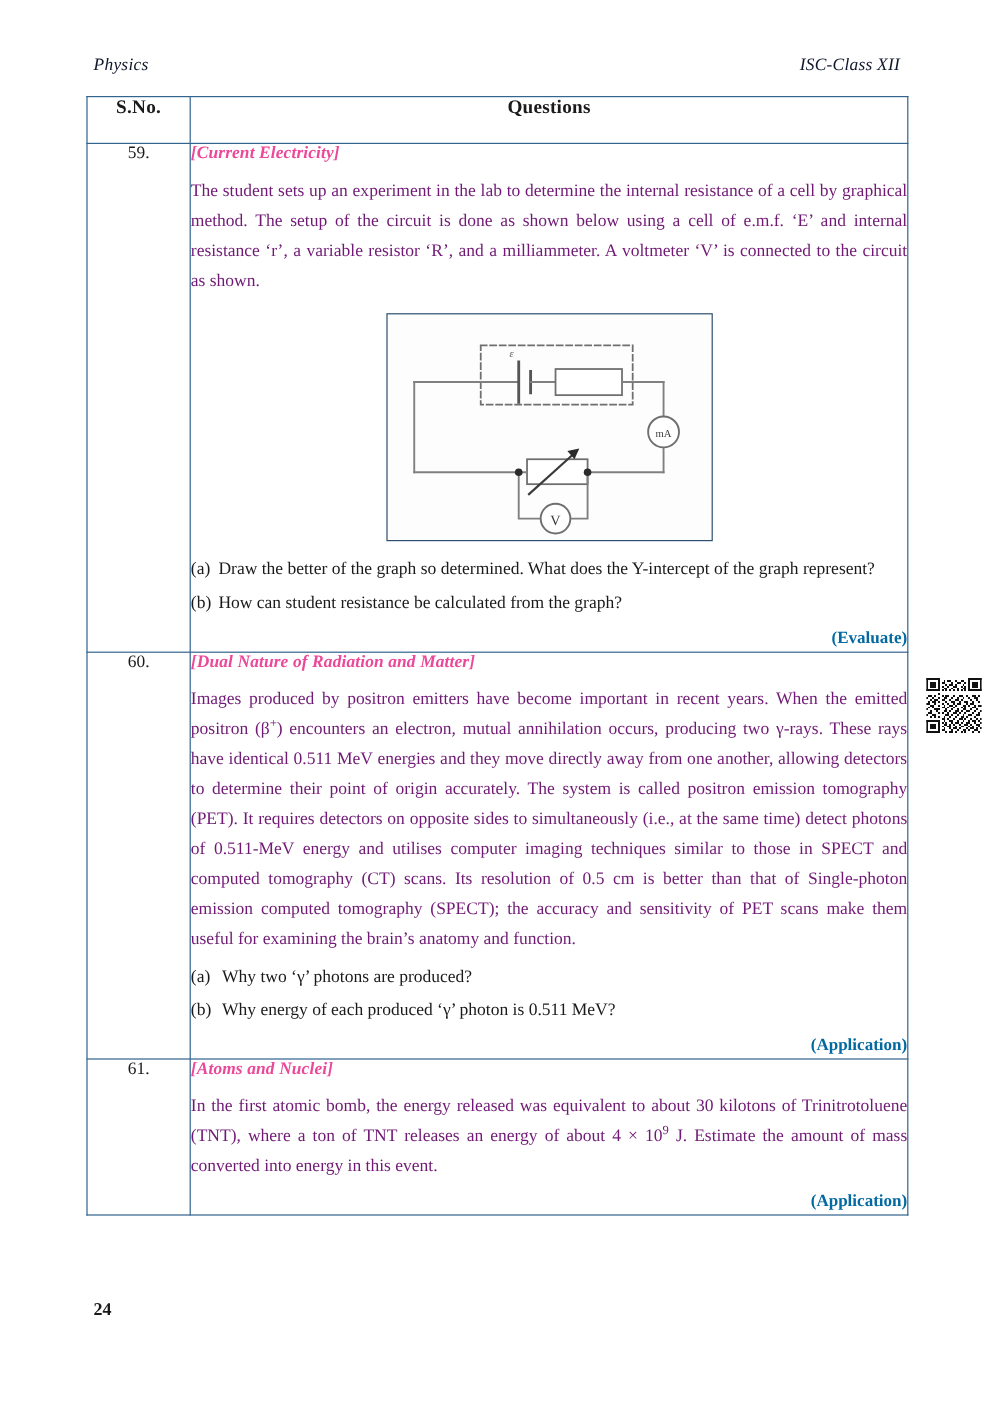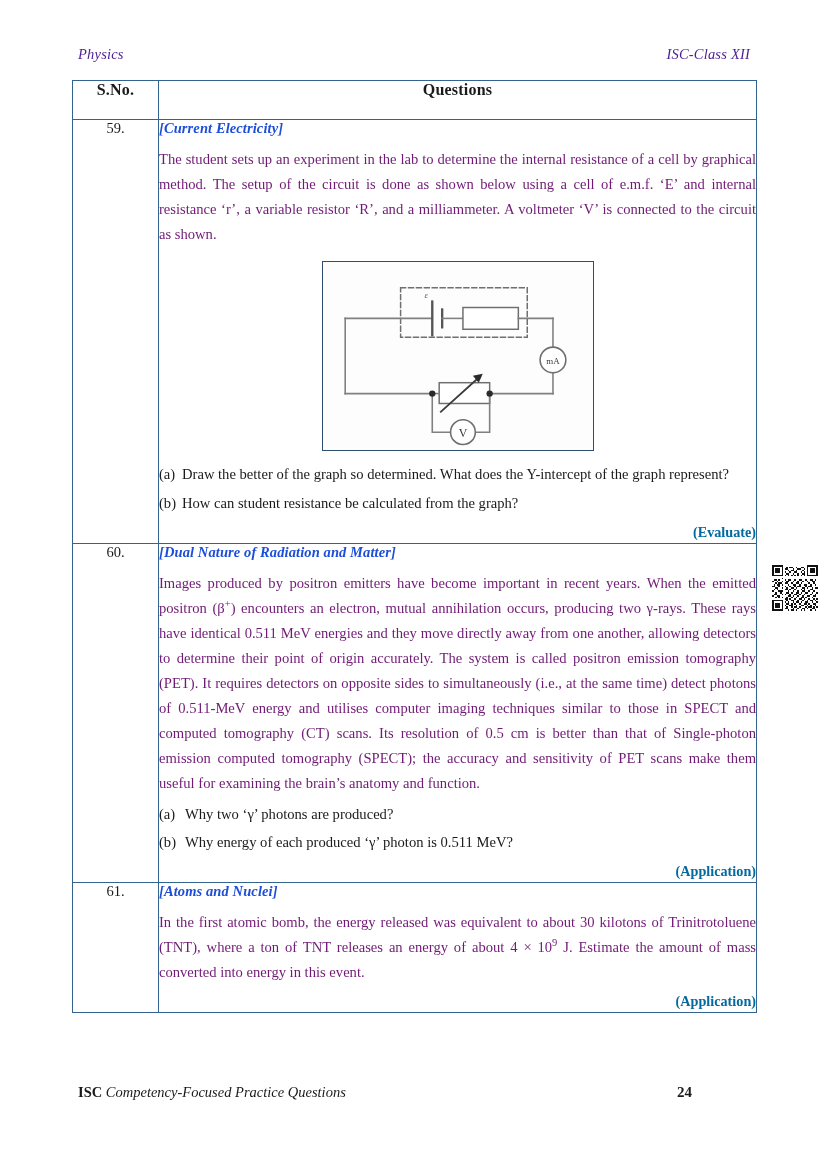--- a/index.html
+++ b/index.html
@@ -31,21 +31,21 @@
     width: 672px;
     height: 22px;
     display: flex;
     justify-content: space-between;
     align-items: flex-start;
   }
   .header-left, .header-right {
     font-family: "Liberation Serif", serif;
     font-style: italic;
     font-size: 14.5px;
-    color: #4c1d95;
+    color: #0f172a;
     letter-spacing: 0.2px;
   }
 
   
   .qtable {
     position: absolute;
     left: 72px;
     top: 80px;
     width: 684px;
     border-collapse: collapse;
@@ -79,21 +79,21 @@
   .q-cell {
     padding: 10px 12px 10px 12px;
   }
 
   
   .topic {
     font-family: "Liberation Serif", serif;
     font-style: italic;
     font-weight: bold;
     font-size: 14.5px;
-    color: #1d4ed8;
+    color: #ec4899;
     margin: 0 0 10px 0;
     letter-spacing: .1px;
   }
   .para {
     font-family: "Liberation Serif", serif;
     font-size: 14.6px;
     line-height: 1.72;
     text-align: justify;
     margin: 0 0 6px 0;
     color: #701a75;
@@ -521,17 +521,16 @@
           <div class="topic">[Atoms and Nuclei]</div>
           <p class="para"><span>In the first atomic bomb, the energy released was equivalent to about 30 kilotons of Trinitrotoluene (TNT), where a ton of TNT releases an energy of about 4 × 10</span><sup>9</sup><span> J. Estimate the amount of mass converted into energy in this event.</span></p>
           <div class="level">(Application)</div>
         </td>
       </tr>
 
     </tbody>
   </table>
 
   <div class="footer">
-    <div class="footer-left"><span class="isc">ISC</span> <span class="rest">Competency-Focused Practice Questions</span></div>
     <div class="footer-right">24</div>
   </div>
 
 </div>
 
 </body></html>

